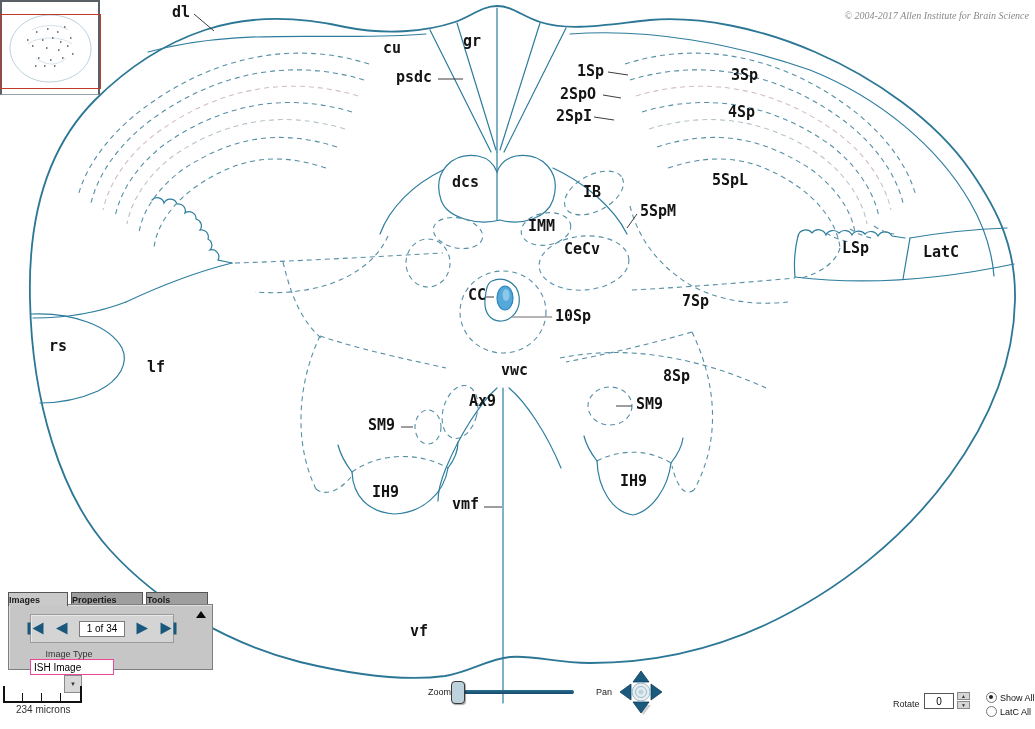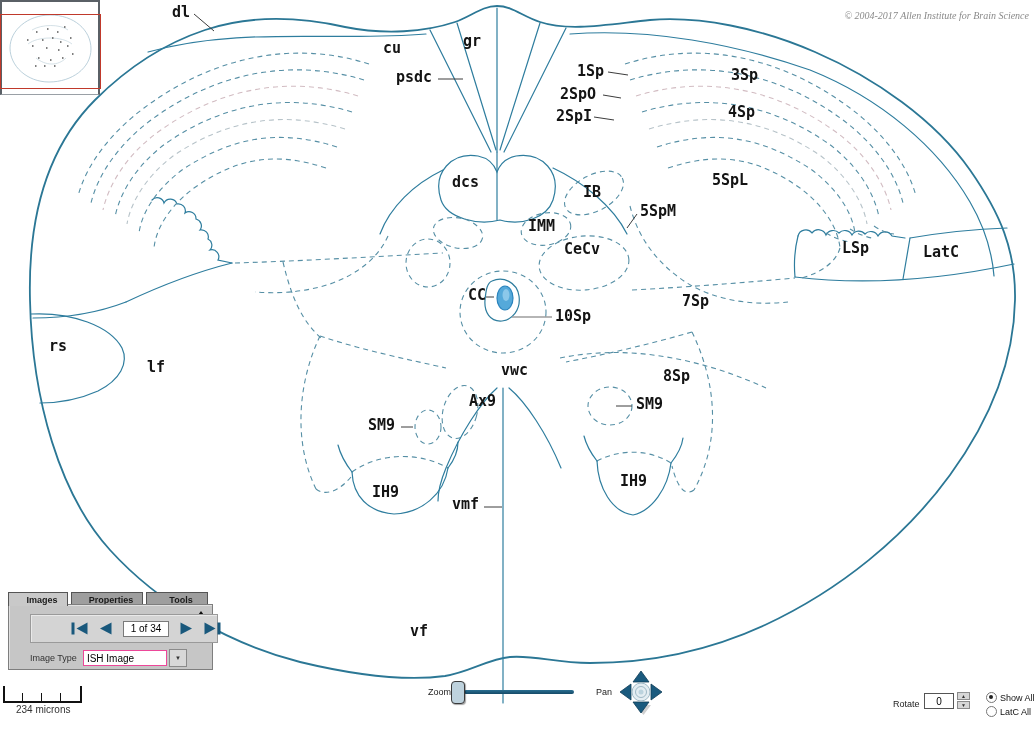--- a/index.html
+++ b/index.html
@@ -22,37 +22,37 @@
          border:2px solid #5a6066;border-bottom:1px solid #9aa0a6;box-sizing:border-box;}
   #thumb .redbox{position:absolute;left:-2px;top:12px;width:99px;height:73px;
          border:1px solid #c0392b;}
   
   #copyright{position:absolute;top:10px;right:6px;font-family:"Liberation Serif", serif;
              font-style:italic;font-size:10px;color:#8a8a8a;}
   
   #panel{position:absolute;left:8px;top:592px;width:205px;}
   .tabs{position:absolute;left:0;top:0;height:13px;display:flex;}
   .tab{box-sizing:border-box;border:1px solid #555;border-bottom:none;background:#9e9e9e;
-       font-size:9px;font-weight:bold;color:#1a1a1a;text-align:center;
-       padding:2px 0 0 8px;height:13px;margin-right:3px;}
+       font-size:9px;font-weight:bold;color:#1a1a1a;text-align:left;
+       padding:2px 0 0 0;height:13px;margin-right:3px;}
   .tab.active{background:#c9c9c9;height:14px;z-index:3;}
   .t-images{width:60px;} .t-props{width:72px;} .t-tools{width:62px;}
   #panelbody{position:absolute;left:0;top:12px;width:205px;height:66px;background:#c6c6c6;
        border:1px solid #7e7e7e;box-sizing:border-box;box-shadow:inset 1px 1px 0 #e0e0e0;}
   #collapse{position:absolute;right:6px;top:6px;width:0;height:0;
        border-left:5px solid transparent;border-right:5px solid transparent;
        border-bottom:7px solid #0a0a0a;cursor:pointer;}
   #navbox{position:absolute;left:21px;top:9px;width:142px;height:27px;background:#d4d4d4;
        border:1px solid #9a9a9a;box-shadow:inset 1px 1px 0 #e9e9e9;
-       display:flex;align-items:center;justify-content:center;gap:11px;padding-left:44px;}
+       display:flex;align-items:center;justify-content:center;gap:11px;}
   .navbtn{display:inline-flex;align-items:center;cursor:pointer;}
   .navbtn svg{display:block;fill:#19587c;}
   .nav-field{width:44px;height:14px;border:1px solid #7a7a7a;font-size:10px;
        text-align:center;font-family:"Liberation Sans", sans-serif;padding:0;}
-  #imgtyperow{position:absolute;left:21px;top:44px;display:flex;align-items:center;}
+  #imgtyperow{position:absolute;left:21px;top:44px;display:flex;align-items:center;flex-direction:column;}
   #imgtypelabel{font-size:9px;color:#333;margin-right:6px;}
   #imgtypeinput{width:76px;height:14px;border:1px solid #ec4899;font-size:10px;
        padding:0 3px;font-family:"Liberation Sans", sans-serif;}
   #imgtypebtn{width:16px;height:16px;margin-left:2px;background:#d8d8d8;border:1px solid #8a8a8a;
        font-size:6px;color:#333;display:flex;align-items:center;justify-content:center;cursor:pointer;}
   
   #scalebar{position:absolute;left:3px;top:686px;width:79px;height:15px;
        border-bottom:2px solid #111;}
   #scalebar .tick{position:absolute;background:#111;bottom:0;}
   #scalelabel{position:absolute;left:16px;top:704px;font-size:10px;color:#333;}

